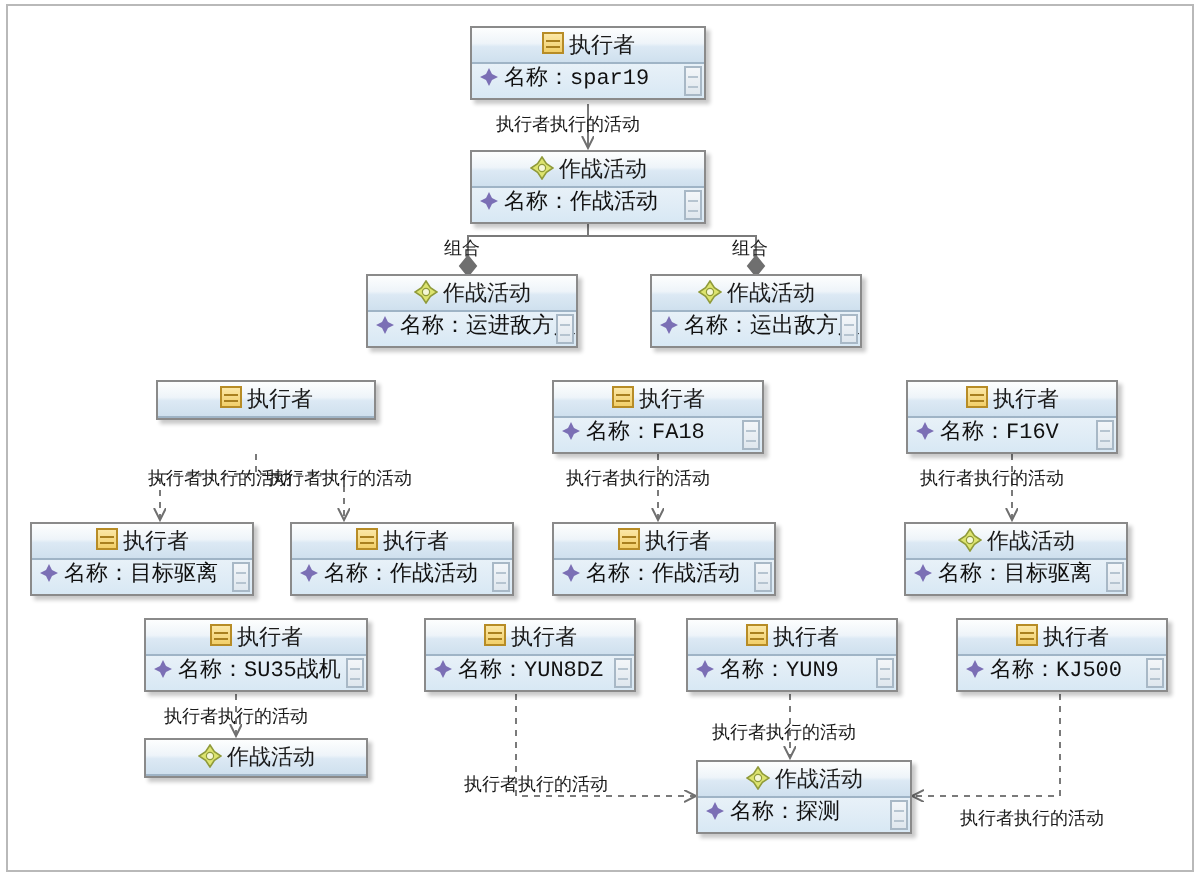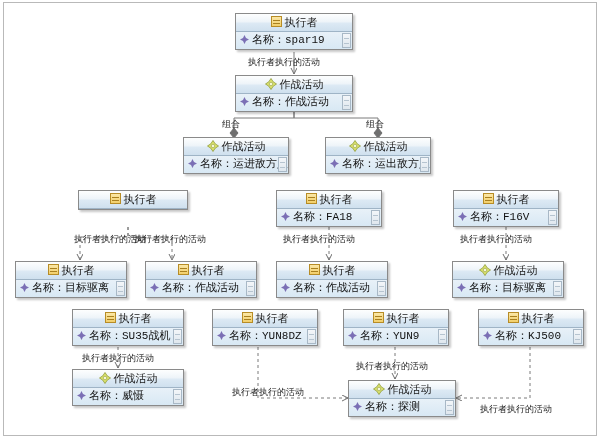--- a/index.html
+++ b/index.html
@@ -324,23 +324,20 @@
     <div class="node-body"><span class="ico-attr"><svg viewBox="0 0 9 9">
             <path d="M4.5,0 L6,3 L9,4.5 L6,6 L4.5,9 L3,6 L0,4.5 L3,3 Z" fill="#7b6fb5"></path>
           </svg></span><span class="attr-text">名称</span><span class="attr-text">：</span><span class="attr-text">KJ500</span><span class="body-handle"></span></div>
   </div>
 
   <div class="node" style="left:72px; top:369px; width:112px;">
     <div class="node-header"><span class="ico ico-activity"><svg viewBox="0 0 12 12">
             <path d="M6,0.5 L8.2,3.8 L11.5,6 L8.2,8.2 L6,11.5 L3.8,8.2 L0.5,6 L3.8,3.8 Z" fill="#dde46f" stroke="#8f9a3a" stroke-width="0.8"></path>
             <circle cx="6" cy="6" r="1.8" fill="#f5f7d8" stroke="#8f9a3a" stroke-width="0.6"></circle>
           </svg></span><span>作战活动</span></div>
-    <div class="node-body"><span class="ico-attr"><svg viewBox="0 0 9 9">
-            <path d="M4.5,0 L6,3 L9,4.5 L6,6 L4.5,9 L3,6 L0,4.5 L3,3 Z" fill="#7b6fb5"></path>
-          </svg></span><span class="attr-text">名称</span><span class="attr-text">：</span><span class="attr-text">威慑</span><span class="body-handle"></span></div>
   </div>
 
   <div class="node" style="left:348px; top:380px; width:108px;">
     <div class="node-header"><span class="ico ico-activity"><svg viewBox="0 0 12 12">
             <path d="M6,0.5 L8.2,3.8 L11.5,6 L8.2,8.2 L6,11.5 L3.8,8.2 L0.5,6 L3.8,3.8 Z" fill="#dde46f" stroke="#8f9a3a" stroke-width="0.8"></path>
             <circle cx="6" cy="6" r="1.8" fill="#f5f7d8" stroke="#8f9a3a" stroke-width="0.6"></circle>
           </svg></span><span>作战活动</span></div>
     <div class="node-body"><span class="ico-attr"><svg viewBox="0 0 9 9">
             <path d="M4.5,0 L6,3 L9,4.5 L6,6 L4.5,9 L3,6 L0,4.5 L3,3 Z" fill="#7b6fb5"></path>
           </svg></span><span class="attr-text">名称</span><span class="attr-text">：</span><span class="attr-text">探测</span><span class="body-handle"></span></div>

